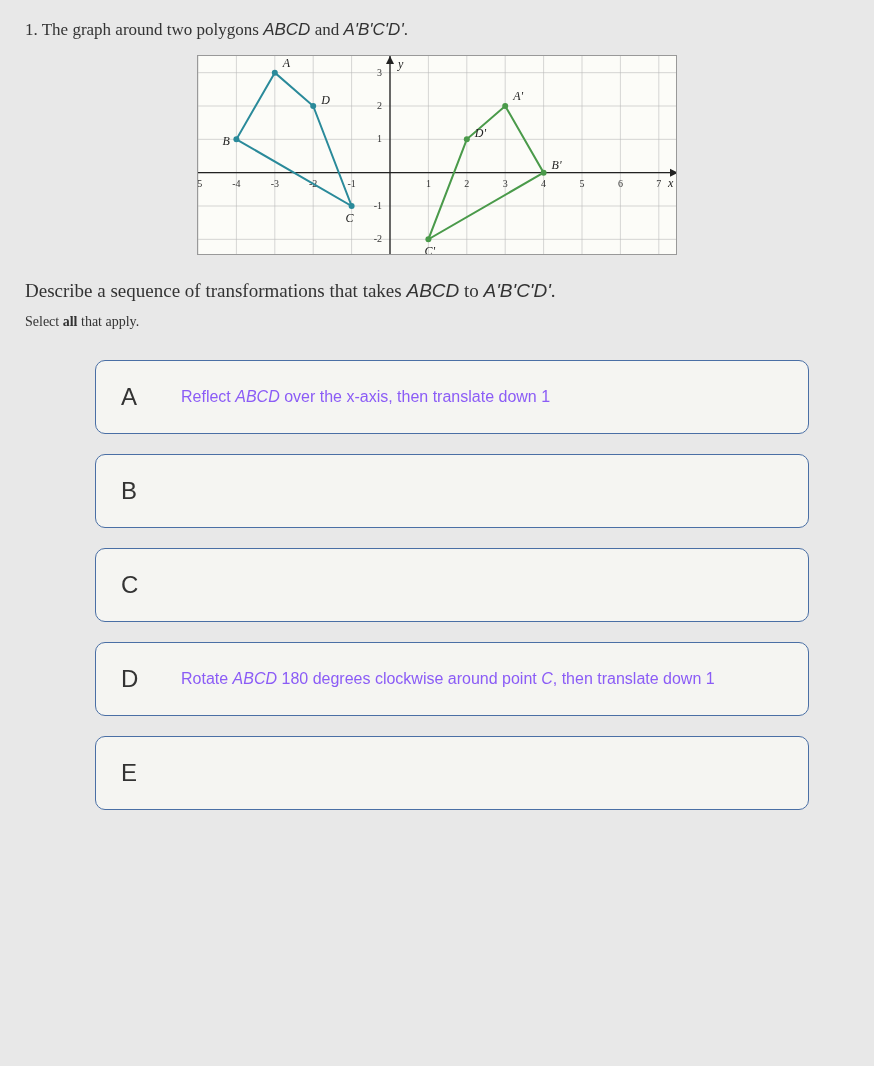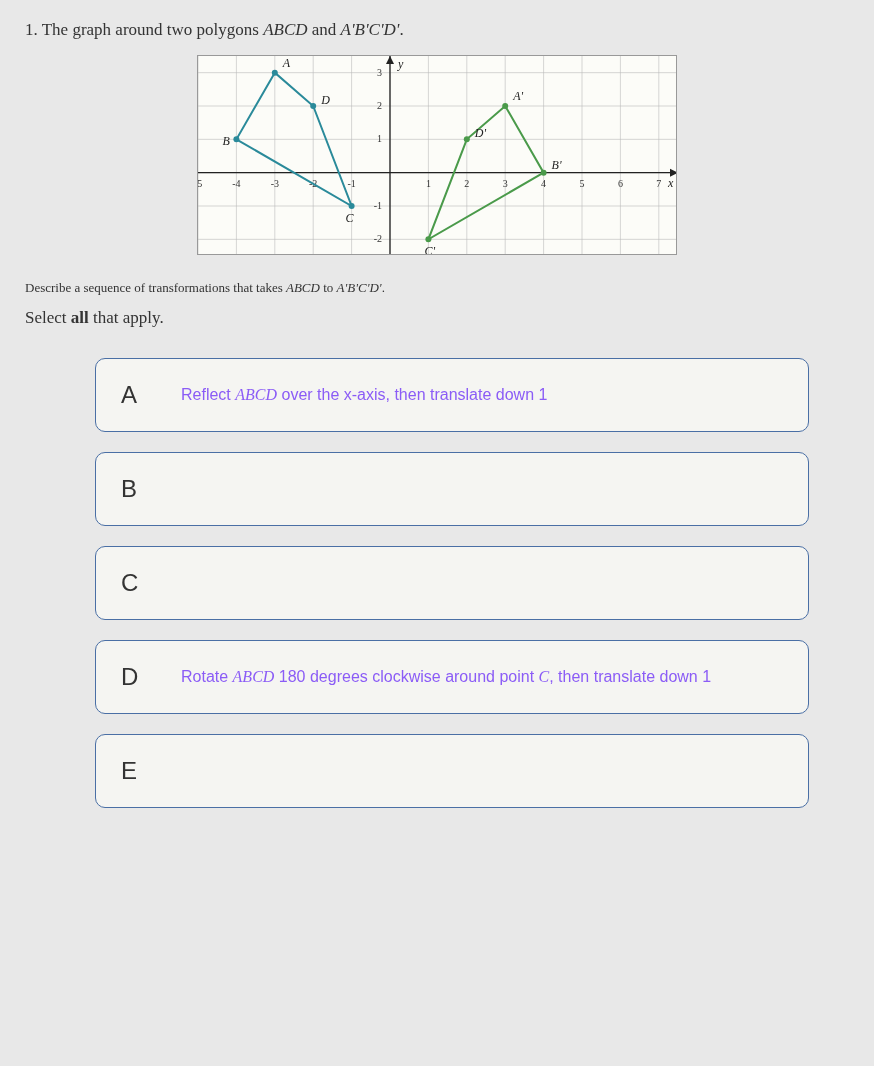--- a/index.html
+++ b/index.html
@@ -19,25 +19,25 @@
   .graph-wrap {
     display:flex;
     justify-content:center;
     margin-bottom: 25px;
   }
   .graph {
     background: #fcfcf8;
     border: 1px solid #999;
   }
   .instruction {
-    font-size: 13px;
+    font-size: 19px;
     margin: 12px 0;
   }
   .select-all {
-    font-size: 17px;
+    font-size: 14px;
     margin-bottom: 30px;
   }
   .options {
     padding: 0 40px 0 70px;
   }
   .option {
     border: 1.5px solid #4a6fa5;
     border-radius: 10px;
     background: #f5f5f2;
     display: flex;
@@ -53,21 +53,21 @@
     color: #333;
     width: 60px;
     flex-shrink: 0;
   }
   .opt-text {
     font-family: Arial, sans-serif;
     font-size: 16px;
     color: #8b5cf6;
     line-height: 1.6;
   }
-  .it { font-style: italic; font-family: Liberation Serif, serif; text-align: center; }
+  .it { font-style: italic; font-family: Liberation Sans, sans-serif; text-align: center; }
   .bold { font-weight: bold; }
 </style>
 </head>
 <body>
 
 <div class="question-line">
   <span>1.</span>
   <span>The graph around two polygons </span><span class="it">ABCD</span><span> and </span><span class="it">A'B'C'D'</span><span>.</span>
 </div>
 

